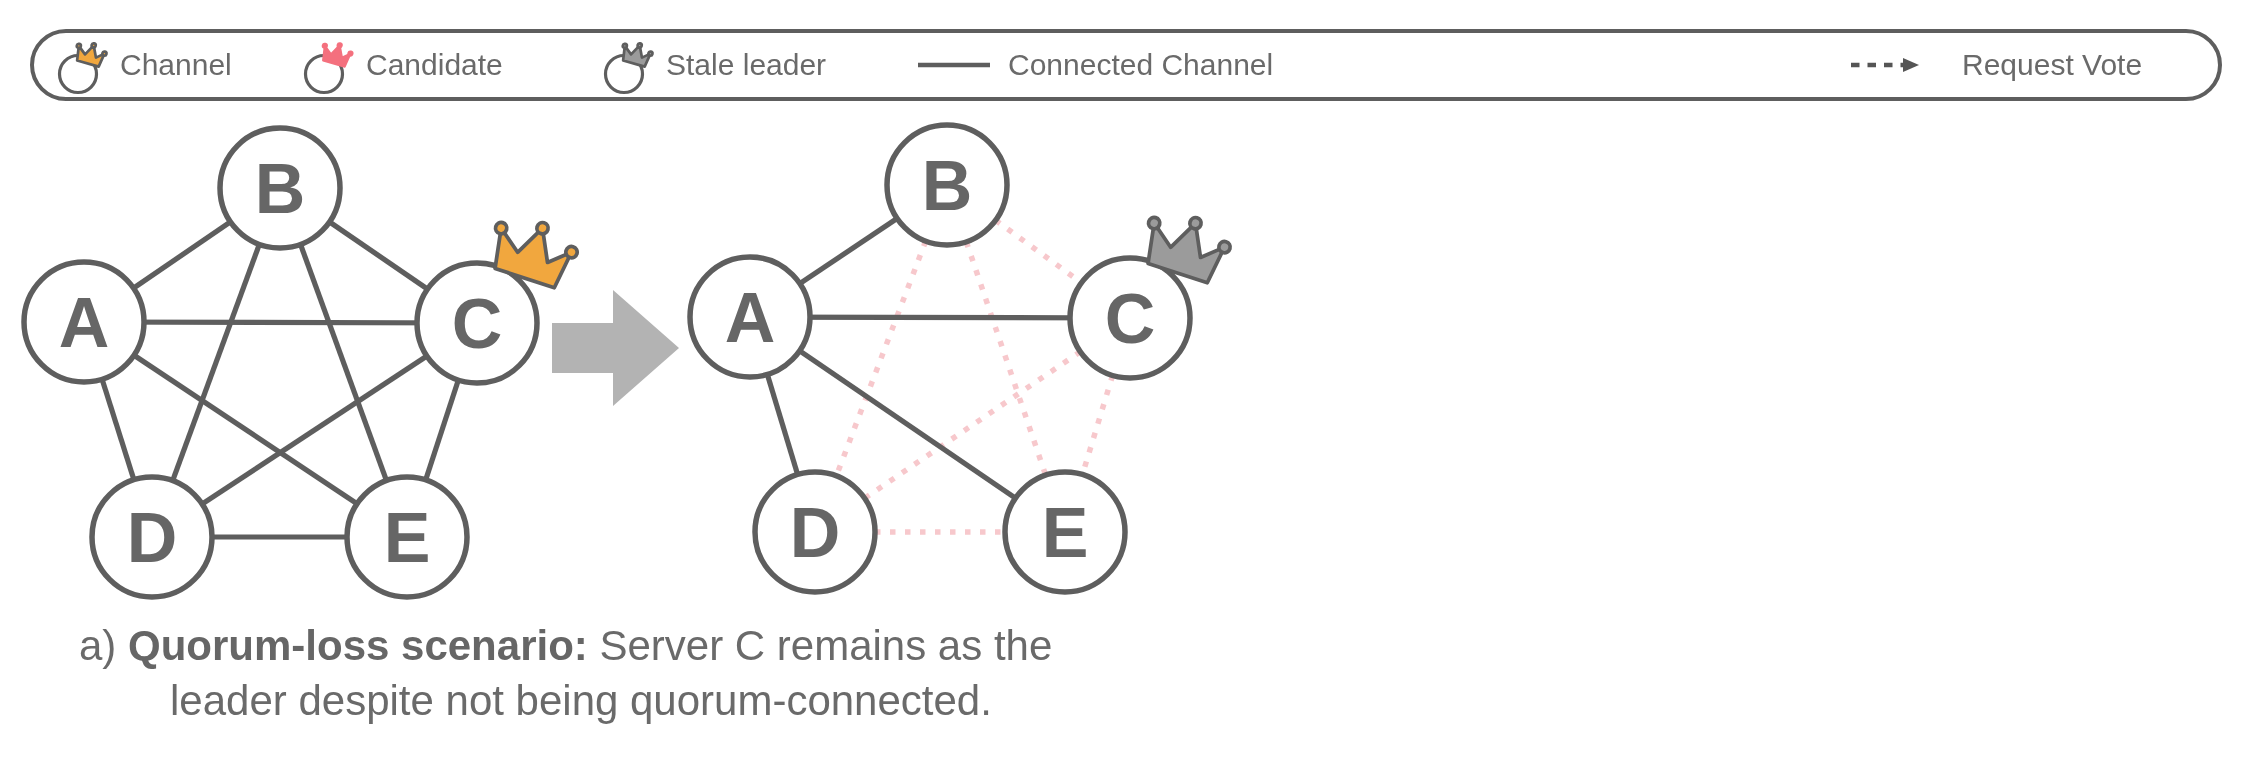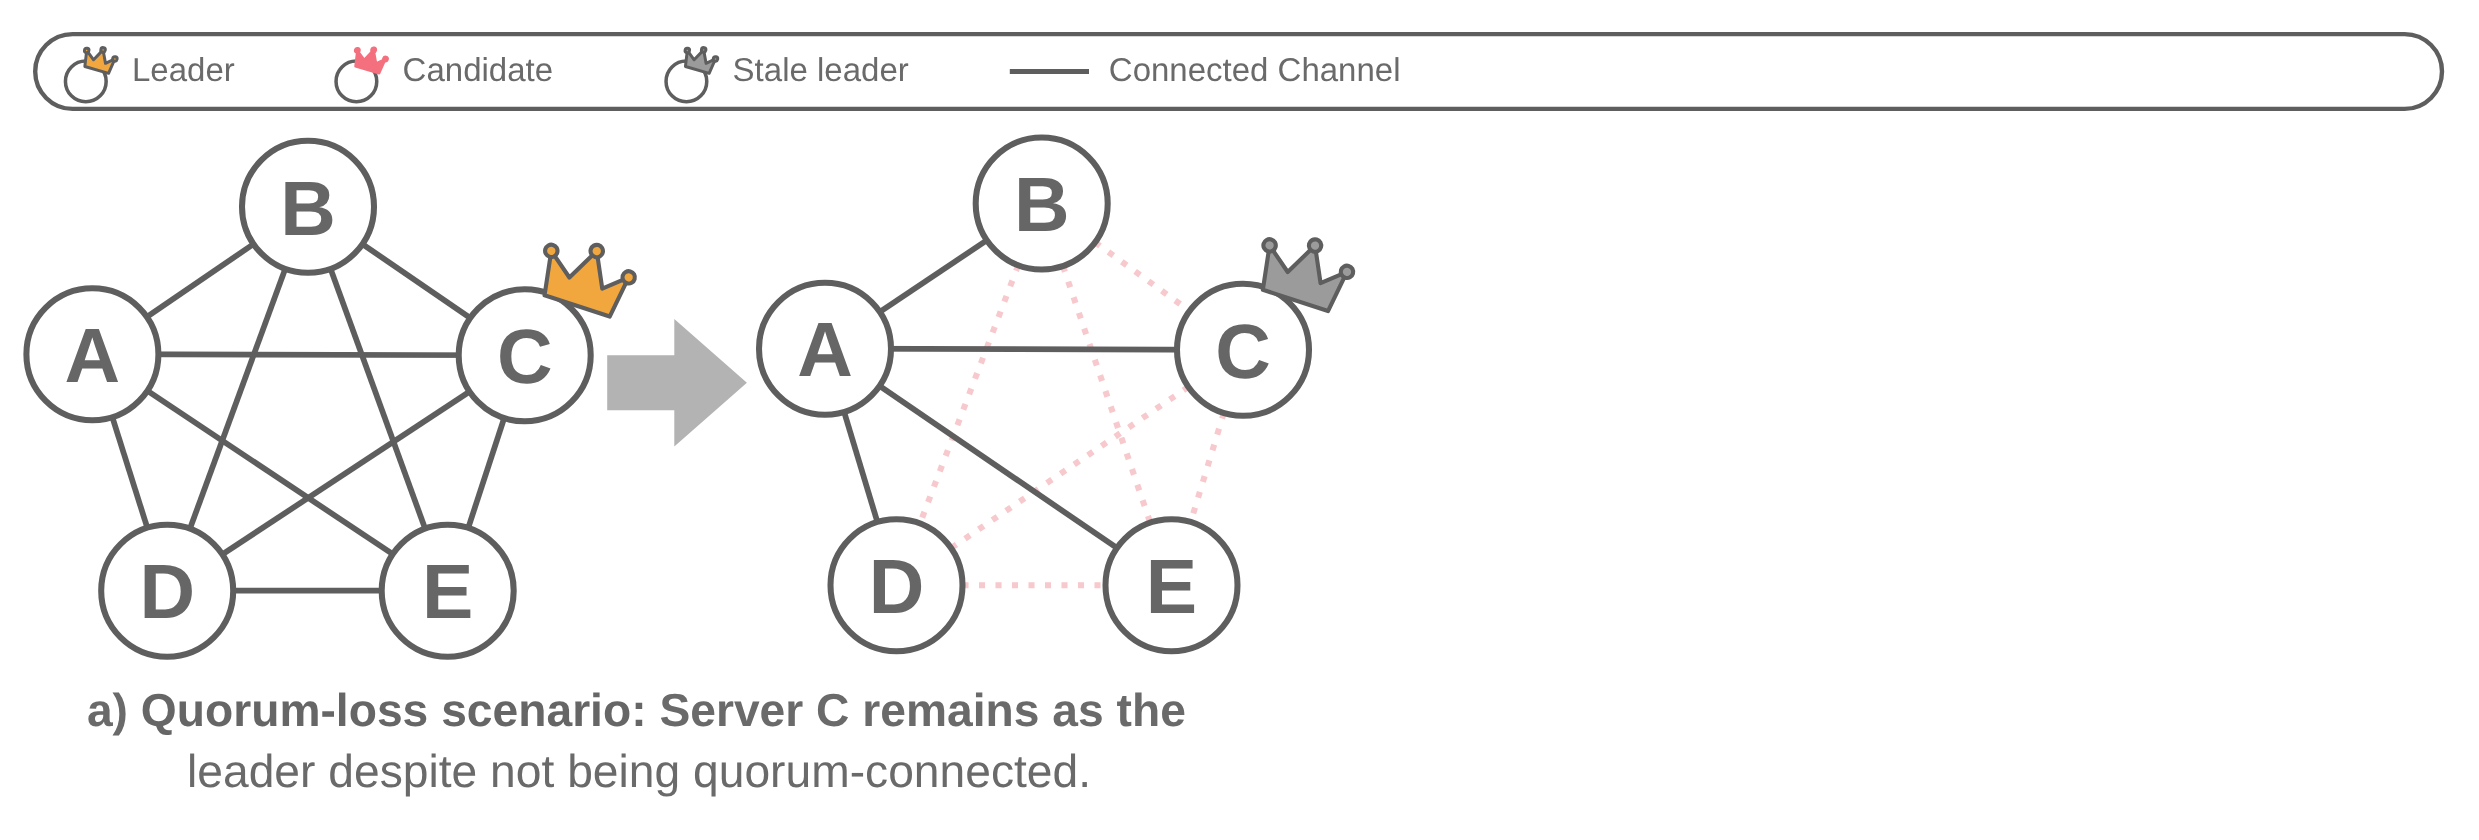--- a/index.html
+++ b/index.html
@@ -54,36 +54,36 @@
     fill:#666666;
   }
   
   .caption-line{
     position:absolute;
     color:#6A6A6A;
     font-size:42px;
     white-space:nowrap;
   }
   .caption-line b{ color:#666666; }
-  .cap-1{ left:79px; top:622px;font-weight:bold; }
+  .cap-1{ left:79px; top:622px; }
   .cap-2{ left:170px; top:677px; }
 </style>
 </head>
 <body>
 
 <div class="canvas">
 
   <div class="legend-box">
 
     <div class="legend-item li-leader">
       <svg class="legend-icon gap6" width="56" height="58" viewBox="0 0 56 58">
         <circle cx="22" cy="38" r="18.5" fill="#ffffff" stroke="#5E5E5E" stroke-width="3.2"></circle>
         <use href="#crown" transform="translate(24,4) rotate(14) scale(0.27)" fill="#F1A73E" stroke="#5E5E5E" stroke-width="10"></use>
       </svg>
-      <span class="legend-label">Leader</span>
+      <span class="legend-label">Channel</span>
     </div>
 
     <div class="legend-item li-candidate">
       <svg class="legend-icon gap6" width="56" height="58" viewBox="0 0 56 58">
         <circle cx="22" cy="38" r="18.5" fill="#ffffff" stroke="#5E5E5E" stroke-width="3.2"></circle>
         <use href="#crown" transform="translate(24,4) rotate(14) scale(0.27)" fill="#F4707E" stroke="#F4707E" stroke-width="8"></use>
       </svg>
       <span class="legend-label">Candidate</span>
     </div>
 
@@ -96,20 +96,27 @@
 
     <div class="legend-item li-stale">
       <svg class="legend-icon gap6" width="56" height="58" viewBox="0 0 56 58">
         <circle cx="22" cy="38" r="18.5" fill="#ffffff" stroke="#5E5E5E" stroke-width="3.2"></circle>
         <use href="#crown" transform="translate(24,4) rotate(14) scale(0.27)" fill="#9B9B9B" stroke="#5E5E5E" stroke-width="10"></use>
       </svg>
       <span class="legend-label">Stale leader</span>
     </div>
 
 
+    <div class="legend-item li-requestvote">
+      <svg class="legend-icon gap37" width="76" height="20" viewBox="0 0 76 20">
+        <line x1="2" y1="10" x2="54" y2="10" stroke="#555555" stroke-width="4.5" stroke-dasharray="8.5 8"></line>
+        <polygon points="54,3 70,10 54,17" fill="#555555"></polygon>
+      </svg>
+      <span class="legend-label">Request Vote</span>
+    </div>
   </div>
 
   <svg class="graph-svg" width="1254" height="560" viewBox="0 0 1254 560">
     <defs>
       <g id="crown">
         <path d="M 8,76 L 1,22 L 31,47 L 54,7 L 73,49 L 100,27 L 91,79 Z" stroke-linejoin="round"></path>
         <circle cx="1" cy="22" r="7.5"></circle>
         <circle cx="54" cy="7" r="7.5"></circle>
         <circle cx="100" cy="27" r="7.5"></circle>
       </g>

